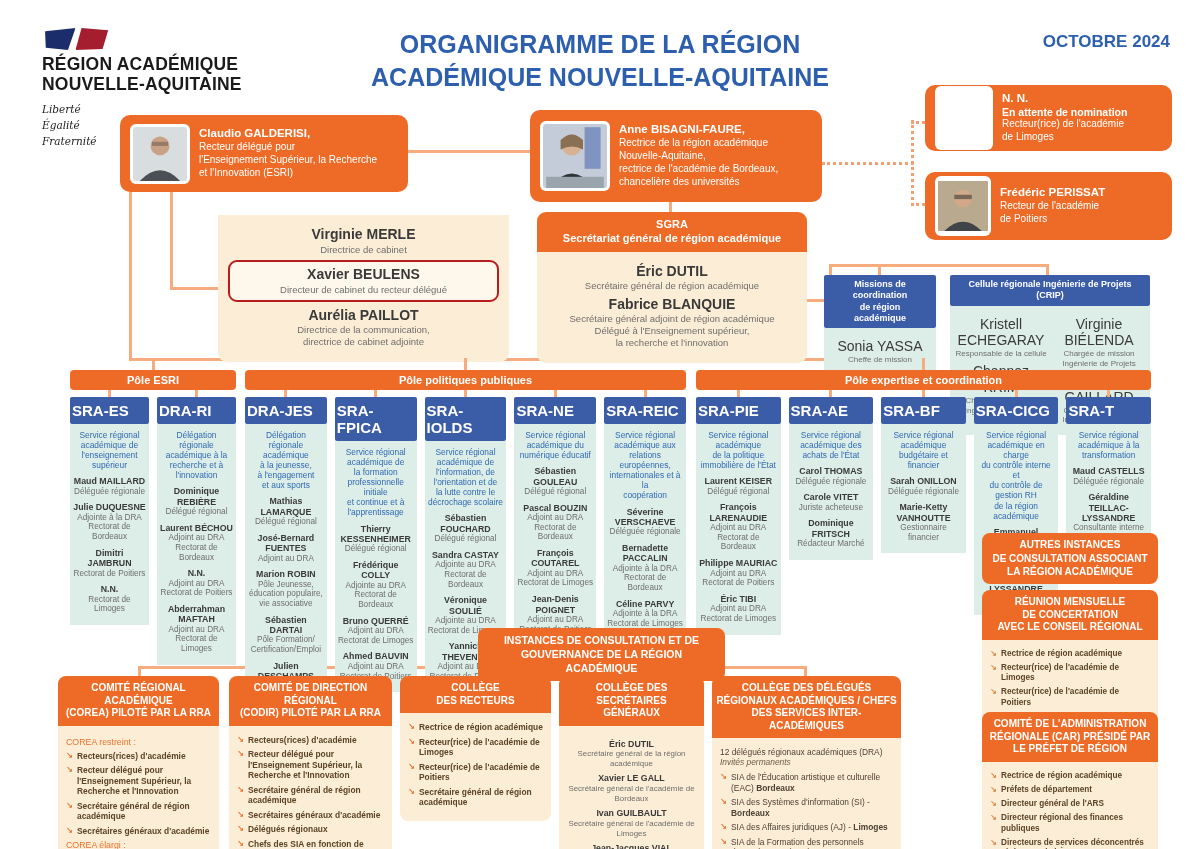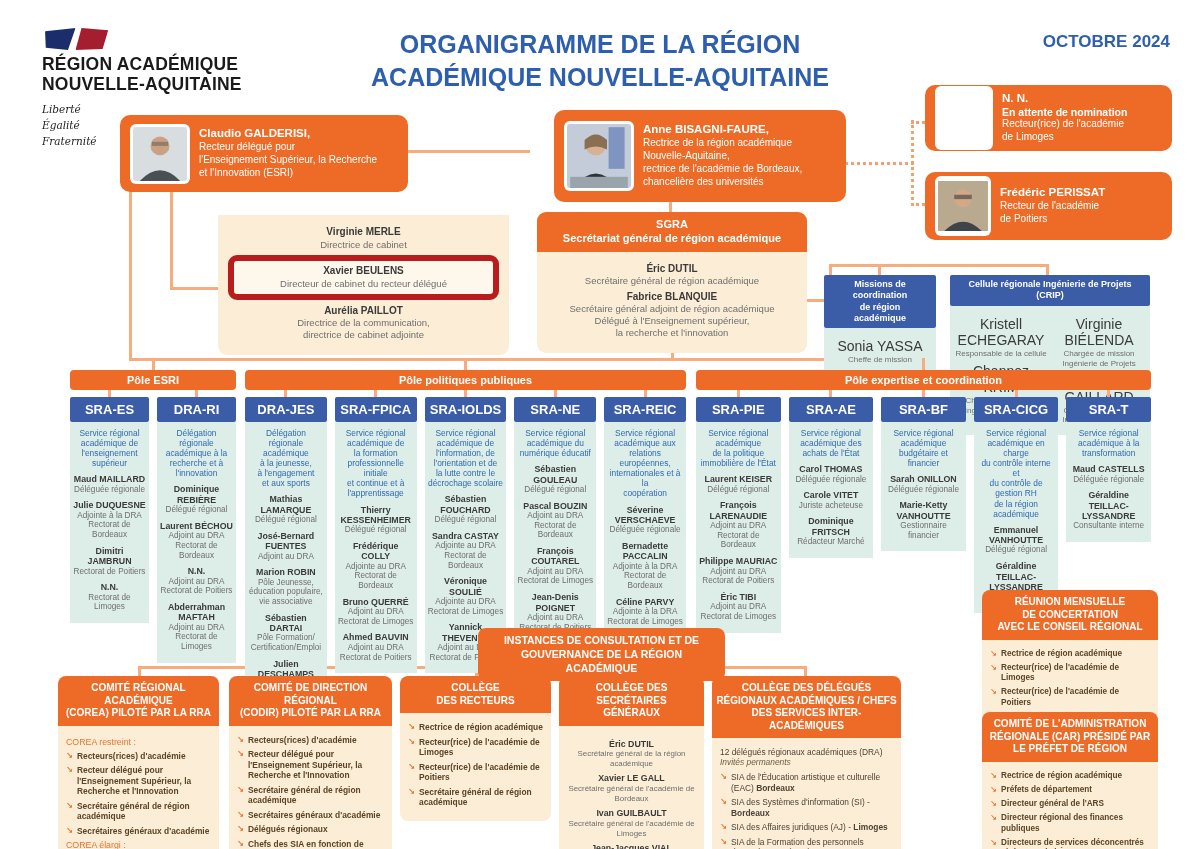--- a/index.html
+++ b/index.html
@@ -32,23 +32,23 @@
   .card .nm{font-weight:bold;font-size:11.5px;margin-bottom:2px;}
   .card .st{font-weight:bold;font-size:10.5px;}
   .card .rl{font-size:10px;line-height:1.28;}
 
   
   .obox{position:absolute;box-sizing:border-box;}
   .obox-head{background:#ed6b26;color:#fff;font-weight:bold;text-align:center;
              font-size:11px;line-height:1.25;padding:6px 4px;border-radius:9px 9px 0 0;}
   .obox-body{background:#fcedd6;border-radius:0 0 9px 9px;padding:7px 10px 10px;text-align:center;}
   .entry{margin:4px 0;}
-  .entry .nm{font-weight:bold;font-size:10px;color:#3a3a3a;line-height:1.25;}
+  .entry .nm{font-weight:bold;font-size:14px;color:#3a3a3a;line-height:1.25;}
   .entry .rl{font-size:9.5px;color:#6e6e6e;line-height:1.25;}
-  .inner-box{border:6px solid #b91c1c;background:#fef8ec;border-radius:9px;padding:4px 2px;margin:5px 0;}
+  .inner-box{border:2px solid #b91c1c;background:#fef8ec;border-radius:9px;padding:4px 2px;margin:5px 0;}
 
   
   .bbox{position:absolute;box-sizing:border-box;}
   .bbox-head{background:#3b5ca7;color:#fff;font-weight:bold;text-align:center;
              font-size:9px;line-height:1.25;padding:4px 18px;border-radius:2px;}
   .bbox-body{background:#ddede8;padding:6px 4px;text-align:center;}
   .bbox .nm{font-weight:normal;font-size:14px;color:#3a3a3a;line-height:1.2;text-align:center;}
   .bbox .rl{font-size:8px;color:#6e6e6e;line-height:1.2;}
   .crip-cols{display:flex;gap:4px;}
   .crip-cols>div{flex:1;}
@@ -59,22 +59,22 @@
   .pole[data-pole="pp"]{left:245px;width:441px;}
   .pole[data-pole="ec"]{left:696px;width:455px;}
   .pole-bar{background:#ed6b26;color:#fff;font-weight:bold;text-align:center;
             font-size:11px;padding:4px 0;border-radius:4px;position:relative;}
   .pole-bar::before{content:"";position:absolute;top:-12px;left:50%;margin-left:-1.5px;
                     width:3px;height:12px;background:#f6ac7e;}
   .cols{display:flex;gap:8px;margin-top:7px;align-items:flex-start;}
   .col{flex:1;position:relative;}
   .col::before{content:"";position:absolute;top:-7px;left:50%;margin-left:-1.5px;
                width:3px;height:7px;background:#f6ac7e;}
-  .col-head{background:#3b5ca7;color:#fff;font-weight:bold;font-size:13px;
-            text-align:center;padding:5px 2px;border-radius:2px;}
+  .col-head{background:#3b5ca7;color:#fff;font-weight:bold;font-size:15px;
+            padding:5px 2px;border-radius:2px;}
   .col-body{background:#ddede8;padding:6px 3px 5px;font-size:8.3px;text-align:center;}
   .col-desc{color:#2f6ab4;font-weight:normal;font-size:8.4px;line-height:1.2;margin-bottom:6px;}
   .person{margin-bottom:6px;}
   .p-name{font-weight:bold;color:#3a3a3a;font-size:8.8px;line-height:1.18;}
   .p-role{color:#6e6e6e;font-size:8.2px;line-height:1.18;}
 
   
   .banner{position:absolute;background:#ed6b26;color:#fff;font-weight:bold;text-align:center;
           border-radius:8px;font-size:10.5px;line-height:1.35;padding:5px 8px;box-sizing:border-box;}
   .gbox{position:absolute;box-sizing:border-box;}
@@ -151,21 +151,21 @@
         </svg>
     </span>
     <span>
       <div class="nm">Claudio GALDERISI,</div>
       <div class="rl pre">Recteur délégué pour
 l'Enseignement Supérieur, la Recherche
 et l'Innovation (ESRI)</div>
     </span>
   </div>
 
-  <div class="card" style="left:554px;top:110px;width:292px;height:92px;">
+  <div class="card" style="left:530px;top:110px;width:292px;height:92px;">
     <span class="photo">
       <svg width="64" height="64" viewBox="0 0 40 40">
           <rect width="40" height="40" fill="#c3ccd8"></rect>
           <rect x="26" y="2" width="10" height="26" fill="#3b5ca7" opacity=".5"></rect>
           <circle cx="18" cy="13" r="6.5" fill="#d8b094"></circle>
           <path d="M11 10 Q18 3 25 10 L25 16 Q18 12 11 16 Z" fill="#8a6f52"></path>
           <path d="M4 40 Q18 22 32 40 Z" fill="#2e3338"></path>
           <rect x="2" y="33" width="36" height="7" fill="#9aa4ad"></rect>
         </svg>
     </span>
@@ -746,20 +746,23 @@
             <b>Limoges</b>
           </div>
           <div class="li li-plain">
             <span>SIA de la Formation des personnels d'encadrement (FPE) -</span>
             
           </div>
         </div>
     </div>
   </div>
 
+  <div class="banner pre" style="left:982px;top:533px;width:176px;font-size:10px;">AUTRES INSTANCES
+DE CONSULTATION ASSOCIANT
+LA RÉGION ACADÉMIQUE</div>
 
   <div class="gbox" style="left:982px;top:590px;width:176px;">
     <div class="gbox-head pre">RÉUNION MENSUELLE
 DE CONCERTATION
 AVEC LE CONSEIL RÉGIONAL</div>
     <div class="gbox-body" style="font-size:8.2px;">
       <div>
 
       <div class="li">Rectrice de région académique</div>
           <div class="li">Recteur(rice) de l'académie de Limoges</div>

